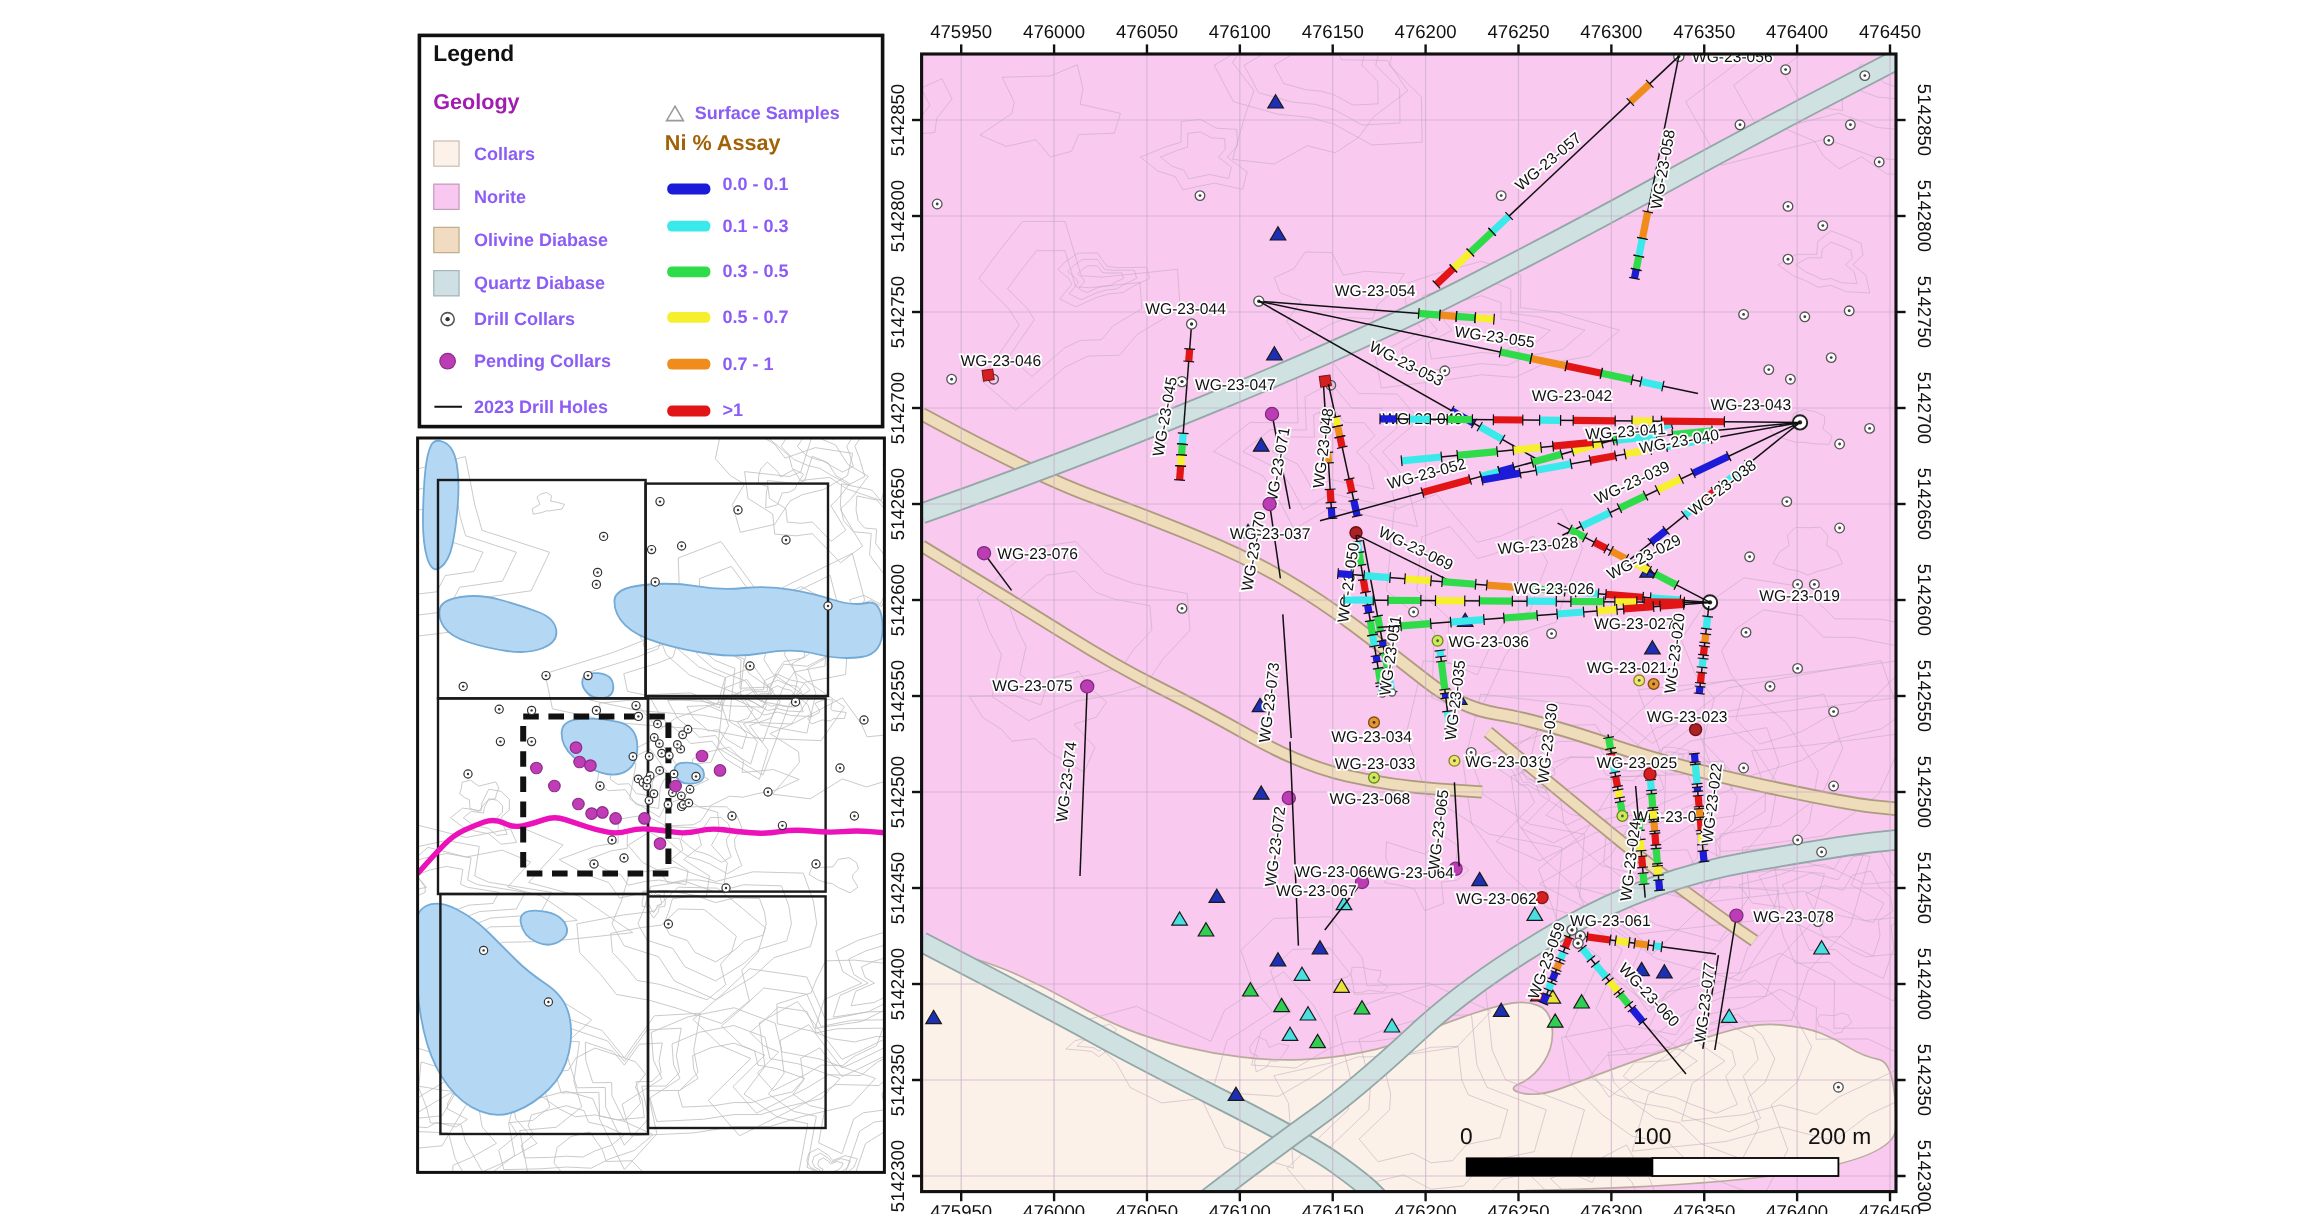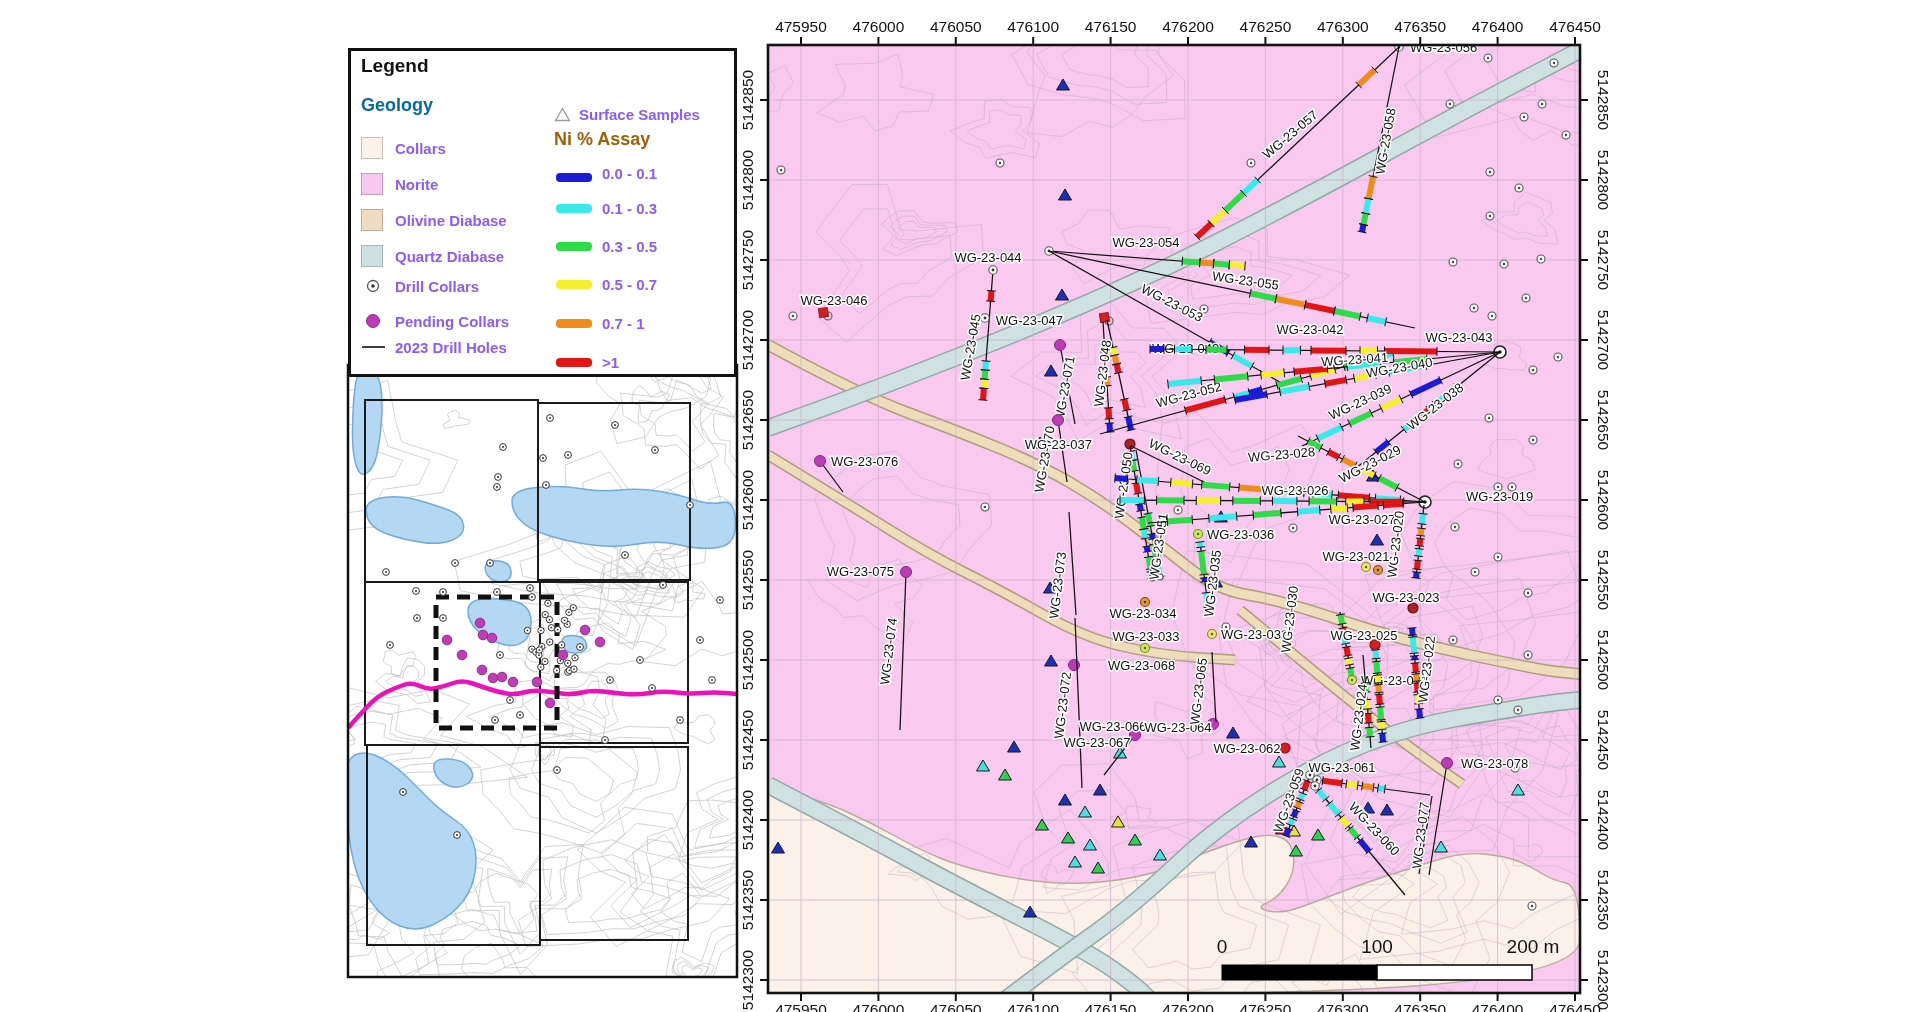--- a/index.html
+++ b/index.html
@@ -1,23 +1,23 @@
 <!DOCTYPE html>
 <html><head>
 <meta charset="utf-8">
 <style>
   html,body{margin:0;padding:0;background:#ffffff;}
   body{width:1932px;height:1012px;position:relative;overflow:hidden;
        font-family:"Liberation Sans",sans-serif;}
   #scene{position:absolute;left:0;top:0;z-index:1;}
   .legend{position:absolute;left:348px;top:28px;width:389px;height:329px;
-          border:3px solid #111;background:#fff;z-index:2;box-sizing:border-box;margin-top:20px;}
+          border:3px solid #111;background:#fff;z-index:2;box-sizing:border-box;}
   .legend div{position:absolute;}
   .lg-title{left:10px;top:4px;font-size:19px;font-weight:bold;color:#111;}
-  .lg-sub{left:10px;top:44px;font-size:18px;font-weight:bold;color:#0369a1;}
+  .lg-sub{left:10px;top:44px;font-size:18px;font-weight:bold;color:#a21caf;}
   .lg-row{height:24px;display:flex;align-items:center;}
   .lg-swatch{width:22px;height:22px;border:1px solid #999;box-sizing:border-box;margin-right:12px;}
   .lg-label{font-size:15px;font-weight:bold;color:#8b5cf6;white-space:nowrap;}
   .lg-assay-title{left:203px;top:78px;font-size:18px;font-weight:bold;color:#a16207;}
   .lg-ss{left:203px;top:51px;display:flex;align-items:center;}
   .lg-ss svg{margin-right:8px;}
   .lg-bar{width:36px;height:9px;border-radius:4px;margin-right:10px;}
   .lg-iconbox{width:24px;margin-right:10px;display:flex;justify-content:center;align-items:center;}
 </style>
 </head>
@@ -55,21 +55,21 @@
         <span class="lg-label">Drill Collars</span>
       </div>
       <div class="lg-row" style="position: absolute; left: 10px; top: 258px;">
         <span class="lg-iconbox">
           <svg width="16" height="16">
             <circle cx="8" cy="8" r="6.5" fill="#bb3cb4" stroke="#8d2d88" stroke-width="1"></circle>
           </svg>
         </span>
         <span class="lg-label">Pending Collars</span>
       </div>
-      <div class="lg-row" style="position: absolute; left: 10px; top: 284px;">
+      <div class="lg-row" style="position: absolute; left: 10px; top: 296px;">
         <span class="lg-iconbox">
           <svg width="26" height="8">
             <line x1="1" y1="4" x2="25" y2="4" stroke="#111" stroke-width="1.6"></line>
           </svg>
         </span>
         <span class="lg-label">2023 Drill Holes</span>
       </div>
     </div>
   <div class="lg-ss lg-row">
     <svg width="17" height="15">

